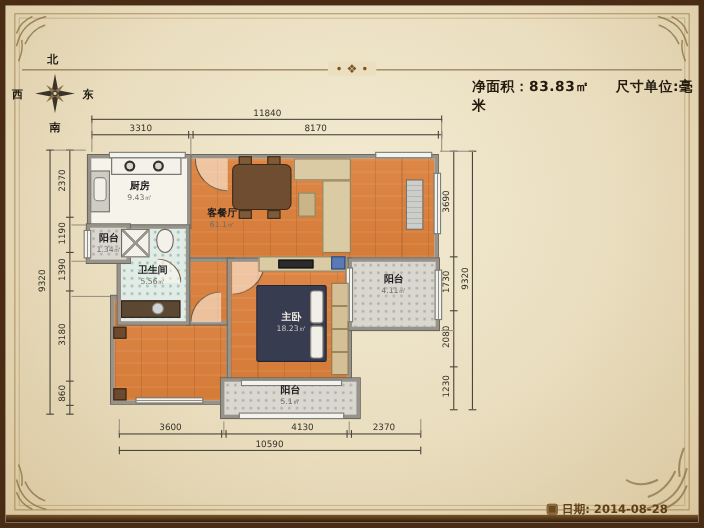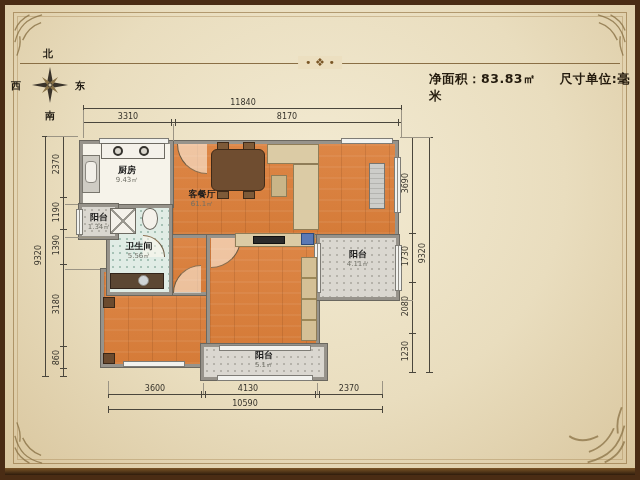--- a/index.html
+++ b/index.html
@@ -138,20 +138,28 @@
   <div class="furn" style="left:206px;top:144px;width:54px;height:42px;background:#6f4d30;border:1px solid #3f2a18;border-radius:6px"></div>
   <div class="furn beige" style="left:262px;top:139px;width:52px;height:20px"></div>
   <div class="furn beige" style="left:288px;top:159px;width:26px;height:66px"></div>
   <div class="furn" style="left:266px;top:170px;width:16px;height:22px;background:#c9b588;border:1px solid #8f7d58"></div>
   <div class="furn" style="left:364px;top:158px;width:16px;height:46px;background:repeating-linear-gradient(0deg,#cdcdc9 0 4px,#b4b4b0 4px 5px);border:1px solid #77756f"></div>
 
   <div class="furn beige" style="left:230px;top:228px;width:80px;height:14px"></div>
   <div class="furn" style="left:248px;top:231px;width:32px;height:8px;background:#2b2b2b;border:1px solid #111"></div>
   <div class="furn" style="left:296px;top:228px;width:13px;height:12px;background:#5a79b5;border:1px solid #2f4a7a"></div>
   <div class="furn" style="left:296px;top:252px;width:16px;height:84px;background:repeating-linear-gradient(0deg,#d4c096 0 19px,#9b8758 19px 21px);border:1px solid #8f7d58"></div>
+  <div class="furn navy" style="left:228px;top:254px;width:64px;height:70px">
+    <div class="pillow" style="right:2px;top:4px;width:10px;height:28px"></div>
+    <div class="pillow" style="right:2px;top:36px;width:10px;height:28px"></div>
+    <div class="bedlabel">
+      <span class="rname">主卧</span>
+      <span class="rarea">18.23㎡</span>
+    </div>
+  </div>
 
   <div class="furn" style="left:98px;top:292px;width:12px;height:11px;background:#6b4a2e;border:1px solid #3a2616"></div>
   <div class="furn" style="left:98px;top:348px;width:12px;height:11px;background:#6b4a2e;border:1px solid #3a2616"></div>
 
   <div class="rlabel" style="left:94px;top:160px;width:56px">
     <div class="rname">厨房</div>
     <div class="rarea">9.43㎡</div>
   </div>
   <div class="rlabel" style="left:168px;top:184px;width:58px">
     <div class="rname">客餐厅</div>
@@ -230,25 +238,29 @@
   <div class="ext" style="left:396px;top:295px;width:12px;height:1px"></div>
 
   <div class="dl" style="left:103px;top:389px;width:274px;height:1px"></div>
   <div class="tk" style="left:103px;top:386px"></div>
     <div class="tk" style="left:196px;top:386px"></div>
     <div class="tk" style="left:200px;top:386px"></div>
     <div class="tk" style="left:310px;top:386px"></div>
     <div class="tk" style="left:314px;top:386px"></div>
     <div class="tk" style="left:377px;top:386px"></div>
   <div class="dlab" style="left:150px;top:379px">3600</div>
-  <div class="dlab" style="left:243px;top:379px">4130</div>
+  <div class="dlab" style="left:270px;top:379px">4130</div>
   <div class="dlab" style="left:344px;top:379px">2370</div>
   <div class="dl" style="left:103px;top:404px;width:274px;height:1px"></div>
   <div class="tk" style="left:103px;top:401px"></div>
     <div class="tk" style="left:377px;top:401px"></div>
   <div class="dlab" style="left:240px;top:394px">10590</div>
   <div class="ext" style="left:103px;top:376px;width:1px;height:13px"></div>
   <div class="ext" style="left:198px;top:378px;width:1px;height:11px"></div>
   <div class="ext" style="left:312px;top:378px;width:1px;height:11px"></div>
   <div class="ext" style="left:377px;top:376px;width:1px;height:13px"></div>
 
+  <div class="date">
+    <span class="seal"></span>
+    <span>日期: 2014-08-28</span>
+  </div>
 
 </div>
 
 </body></html>

